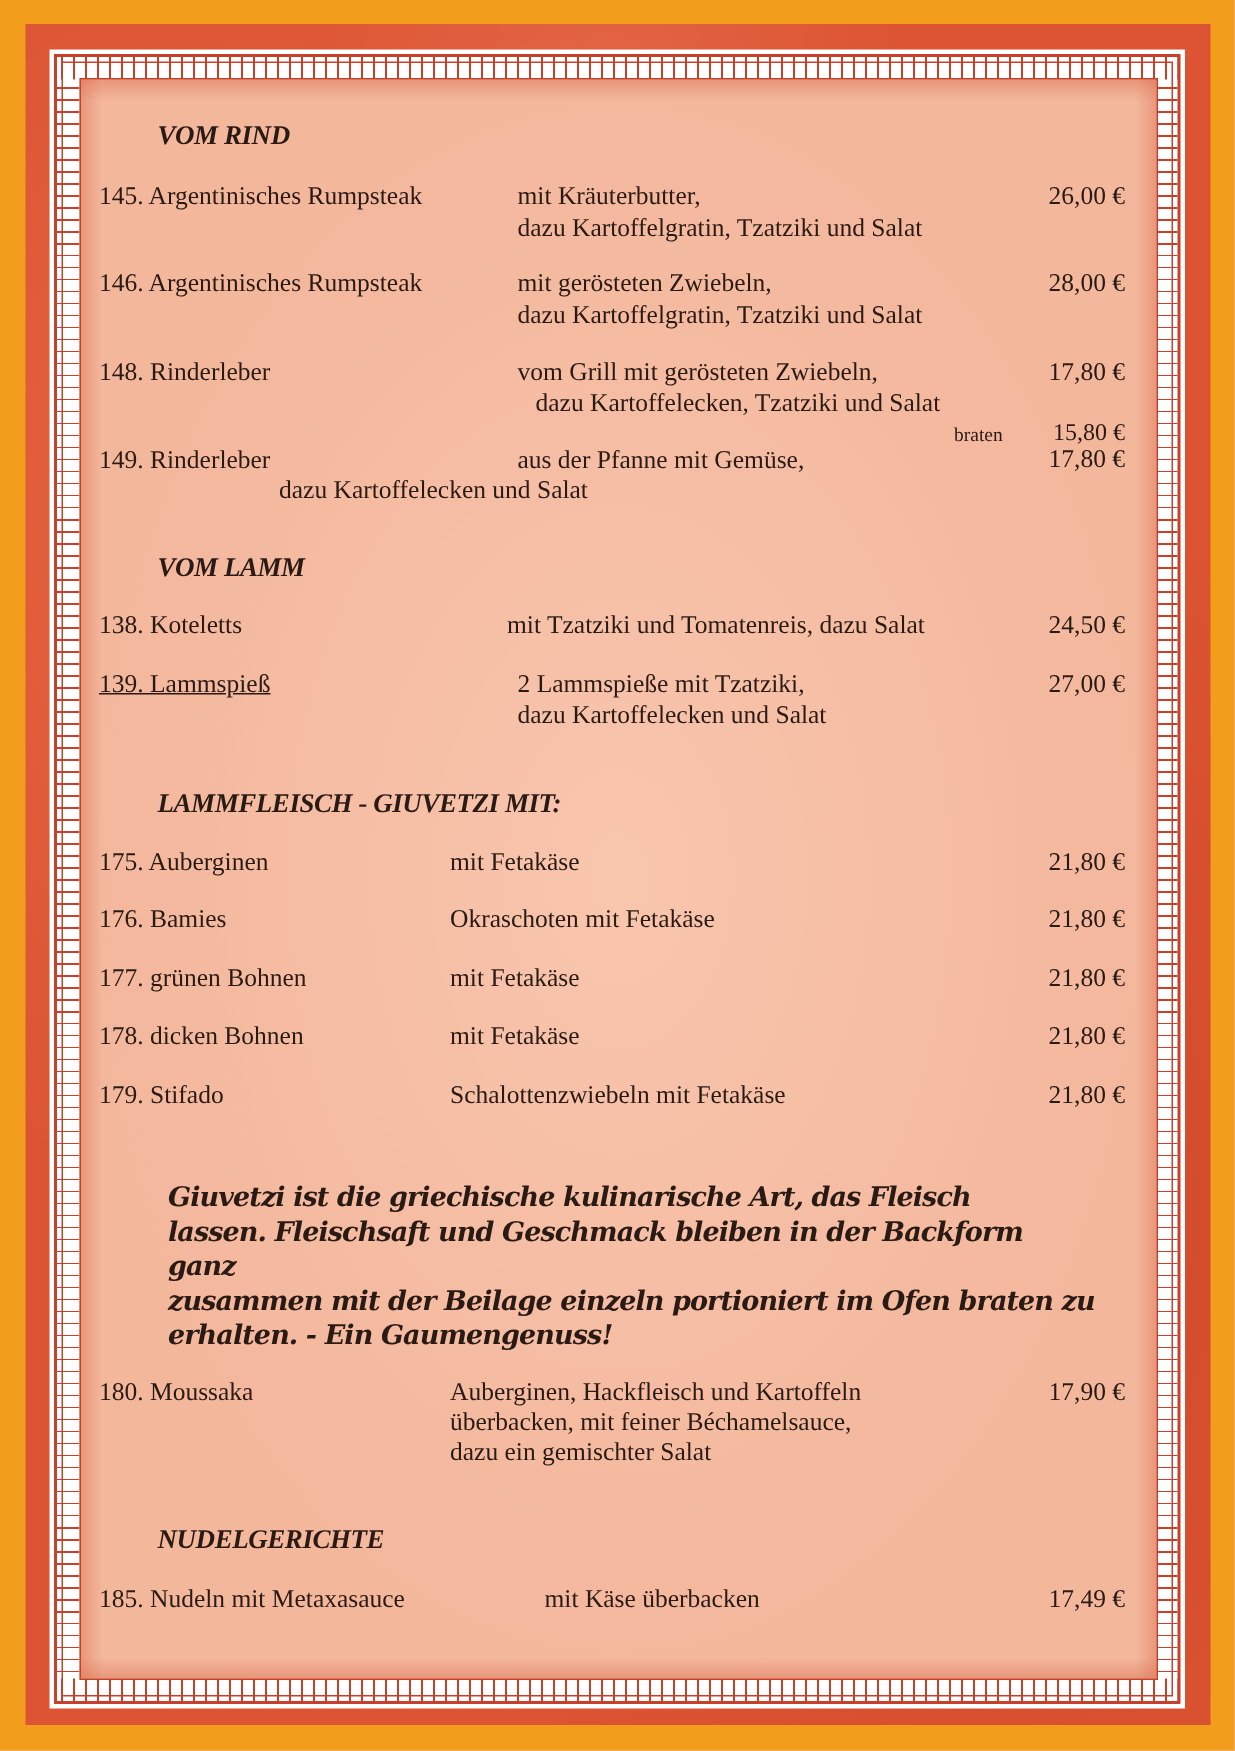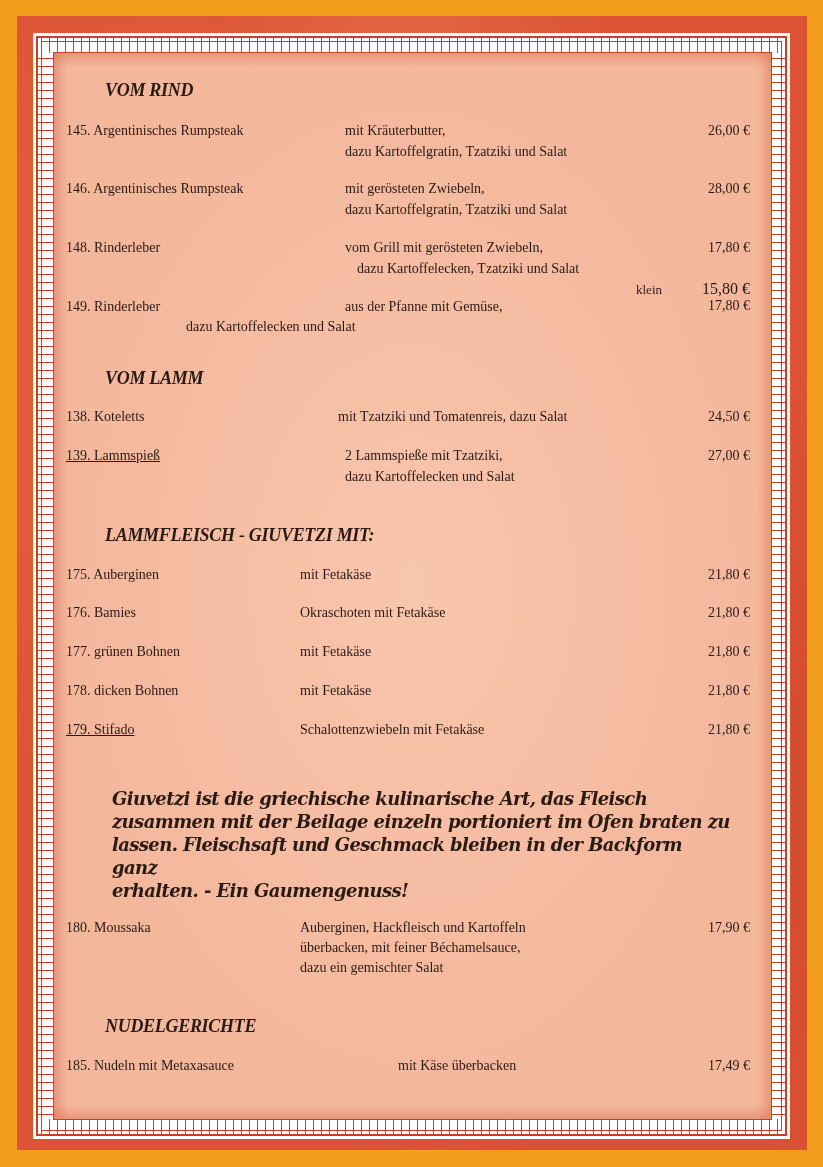--- a/index.html
+++ b/index.html
@@ -39,21 +39,21 @@
   .paper {
     position:absolute; left:53px; top:52px; width:719px; height:1068px;
     background:#f3b79c;
     background-image:
       radial-gradient(ellipse at 50% 50%, rgba(255,215,195,.45) 0%, rgba(243,183,156,0) 70%),
       linear-gradient(90deg, rgba(220,110,80,.45) 0, rgba(220,110,80,0) 14px, rgba(220,110,80,0) calc(100% - 14px), rgba(220,110,80,.45) 100%),
       linear-gradient(0deg, rgba(220,110,80,.45) 0, rgba(220,110,80,0) 14px, rgba(220,110,80,0) calc(100% - 14px), rgba(220,110,80,.45) 100%);
     border:1px solid #c7412a;
     box-sizing:border-box;
   }
-  .abs { position:absolute; white-space:nowrap; font-size:14px; line-height:20px; }
+  .abs { position:absolute; white-space:nowrap; font-size:17px; line-height:20px; }
   .heading { font-style:italic; font-weight:bold; font-size:18px; letter-spacing:-0.3px; }
   .price { text-align:right; width:90px; }
   .small { font-size:13px; }
   .note {
     position:absolute; left:112px; top:787px; width:620px;
     font-style:italic; font-weight:bold; font-size:18px; line-height:23px;
     font-family:"DejaVu Serif",serif; letter-spacing:-0.6px;
   }
 </style>
 </head>
@@ -72,21 +72,21 @@
 
 <div class="abs" style="left:66px;top:179px;">146. Argentinisches Rumpsteak</div>
 <div class="abs" style="left:345px;top:179px;">mit gerösteten Zwiebeln,</div>
 <div class="abs" style="left:345px;top:200px;">dazu Kartoffelgratin, Tzatziki und Salat</div>
 <div class="abs price" style="left:660px;top:179px;">28,00 €</div>
 
 <div class="abs" style="left:66px;top:238px;">148. Rinderleber</div>
 <div class="abs" style="left:345px;top:238px;">vom Grill mit gerösteten Zwiebeln,</div>
 <div class="abs" style="left:345px;top:259px;margin-left:12px;">dazu Kartoffelecken, Tzatziki und Salat</div>
 <div class="abs price" style="left:660px;top:238px;">17,80 €</div>
-<div class="abs small" style="left:636px;top:280px;">klein</div>
+<div class="abs small" style="left:636px;top:280px;">braten</div>
 <div class="abs price" style="left:660px;top:279px;font-size:16px;">15,80 €</div>
 
 <div class="abs" style="left:66px;top:297px;">149. Rinderleber</div>
 <div class="abs" style="left:345px;top:297px;">aus der Pfanne mit Gemüse,</div>
 <div class="abs" style="left:186px;top:317px;">dazu Kartoffelecken und Salat</div>
 <div class="abs price" style="left:660px;top:296px;">17,80 €</div>
 
 <div class="abs heading" style="left:105px;top:368px;">VOM LAMM</div>
 
 <div class="abs" style="left:66px;top:407px;">138. Koteletts</div>
@@ -109,34 +109,34 @@
 <div class="abs price" style="left:660px;top:603px;">21,80 €</div>
 
 <div class="abs" style="left:66px;top:642px;">177. grünen Bohnen</div>
 <div class="abs" style="left:300px;top:642px;">mit Fetakäse</div>
 <div class="abs price" style="left:660px;top:642px;">21,80 €</div>
 
 <div class="abs" style="left:66px;top:681px;">178. dicken Bohnen</div>
 <div class="abs" style="left:300px;top:681px;">mit Fetakäse</div>
 <div class="abs price" style="left:660px;top:681px;">21,80 €</div>
 
-<div class="abs" style="left:66px;top:720px;text-decoration:underline;">179. Stifado</div>
+<div class="abs" style="left:66px;top:720px;">179. Stifado</div>
 <div class="abs" style="left:300px;top:720px;">Schalottenzwiebeln mit Fetakäse</div>
 <div class="abs price" style="left:660px;top:720px;">21,80 €</div>
 
 <div class="note">
   <div>Giuvetzi ist die griechische kulinarische Art, das Fleisch</div>
+  <div>lassen. Fleischsaft und Geschmack bleiben in der Backform ganz</div>
   <div>zusammen mit der Beilage einzeln portioniert im Ofen braten zu</div>
-  <div>lassen. Fleischsaft und Geschmack bleiben in der Backform ganz</div>
   <div>erhalten. - Ein Gaumengenuss!</div>
 </div>
 
 <div class="abs" style="left:66px;top:918px;">180. Moussaka</div>
 <div class="abs" style="left:300px;top:918px;">Auberginen, Hackfleisch und Kartoffeln</div>
 <div class="abs" style="left:300px;top:938px;">überbacken, mit feiner Béchamelsauce,</div>
 <div class="abs" style="left:300px;top:958px;">dazu ein gemischter Salat</div>
 <div class="abs price" style="left:660px;top:918px;">17,90 €</div>
 
 <div class="abs heading" style="left:105px;top:1016px;">NUDELGERICHTE</div>
 
 <div class="abs" style="left:66px;top:1056px;">185. Nudeln mit Metaxasauce</div>
-<div class="abs" style="left:363px;top:1056px;margin-left:35px;">mit Käse überbacken</div>
+<div class="abs" style="left:363px;top:1056px;">mit Käse überbacken</div>
 <div class="abs price" style="left:660px;top:1056px;">17,49 €</div>
 
 </body></html>

